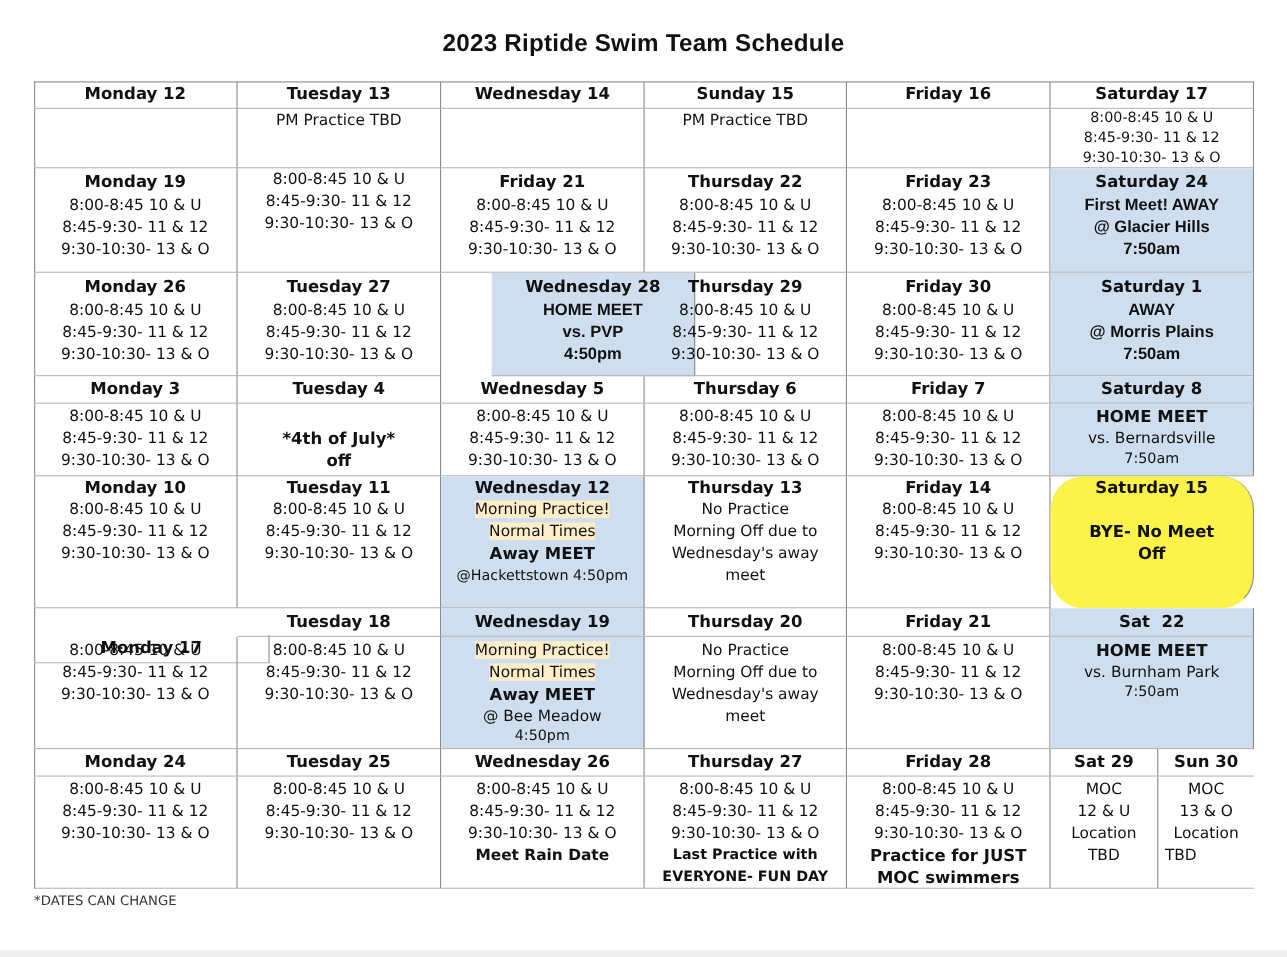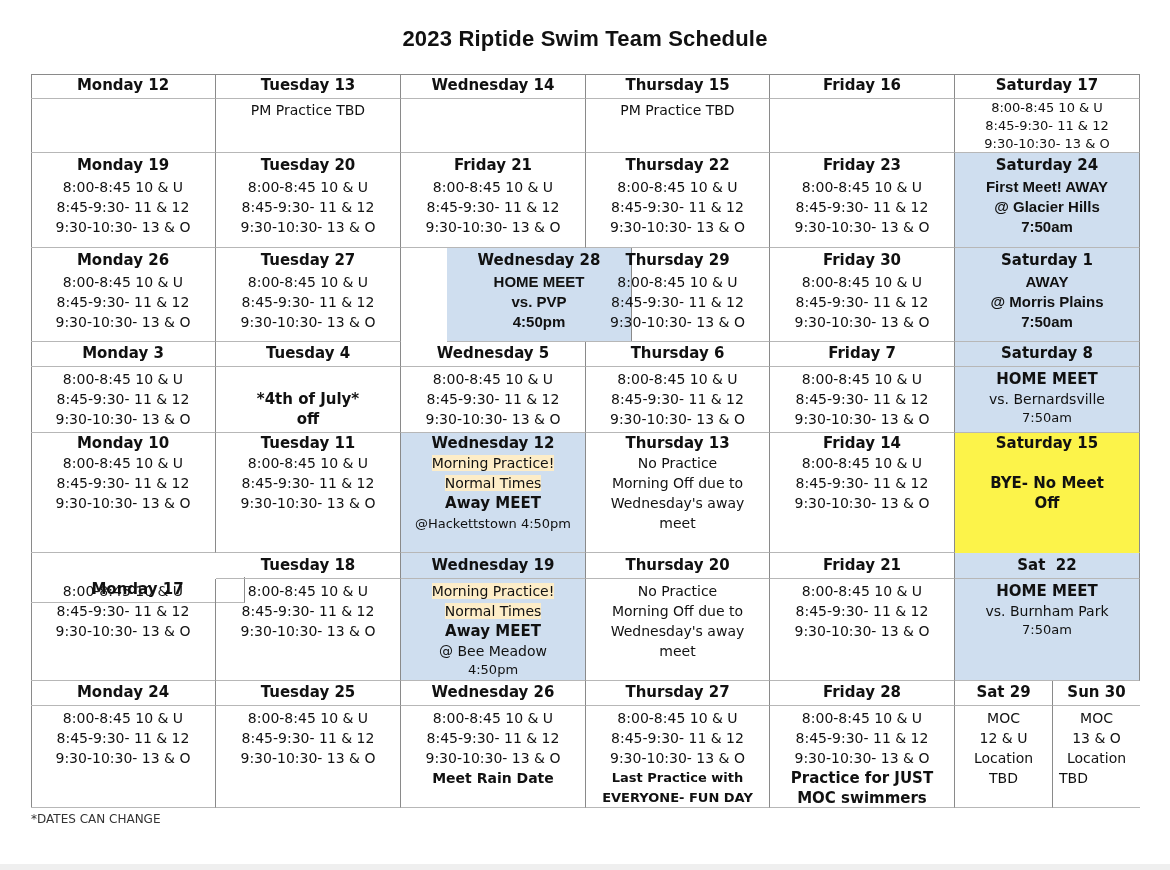--- a/index.html
+++ b/index.html
@@ -10,42 +10,42 @@
   .grid { position: absolute; left: 31px; top: 74px; width: 1109px; }
   .cell { position: absolute; box-sizing: border-box; text-align: center;
           border-right: 1px solid #8a8a8a; border-bottom: 1px solid #b7b7b7;
           font-size: 14px; line-height: 20px; overflow: hidden; }
   .grid-left { position: absolute; left: 31px; top: 74px; width: 1px; height: 734px; background: #8a8a8a; }
   .grid-top { position: absolute; left: 31px; top: 74px; width: 1109px; height: 1px; background: #8a8a8a; }
   .hdr { font-weight: bold; font-size: 15px; }
   .b { font-weight: bold; }
   .arial { font-family: "Liberation Sans", sans-serif; }
   .blue { background: #cfdeef; }
-  .yellow { background: #fcf34a; }
+  .yellow { background: #fcf34a; border-radius: 30px; }
   .hl { background: #fdedc8; }
   .sm { font-size: 13px; line-height: 18px; }
   .line { display: block; }
   .footer { position: absolute; left: 31px; top: 812px; font-size: 12px; color: #333;
             font-family: "DejaVu Sans", sans-serif; }
   .bottom-bar { position: absolute; left: 0; top: 864px; width: 1170px; height: 6px; background: #efefef; }
 </style>
 </head>
 <body>
 
 <div class="title">2023 Riptide Swim Team Schedule</div>
 
 <div class="grid-top"></div>
 <div class="grid-left"></div>
 
 <div class="grid">
 
   <div class="cell hdr" style="left:0;top:0;width:185px;height:25px;line-height:22px;">Monday 12</div>
   <div class="cell hdr" style="left:185px;top:0;width:185px;height:25px;line-height:22px;">Tuesday 13</div>
   <div class="cell hdr" style="left:370px;top:0;width:185px;height:25px;line-height:22px;">Wednesday 14</div>
-  <div class="cell hdr" style="left:555px;top:0;width:184px;height:25px;line-height:22px;">Thursday 15</div>
+  <div class="cell hdr" style="left:555px;top:0;width:184px;height:25px;line-height:22px;">Sunday 15</div>
   <div class="cell hdr" style="left:739px;top:0;width:185px;height:25px;line-height:22px;">Friday 16</div>
   <div class="cell hdr" style="left:924px;top:0;width:185px;height:25px;line-height:22px;">Saturday 17</div>
 
   <div class="cell" style="left:0;top:25px;width:185px;height:54px;"></div>
   <div class="cell" style="left:185px;top:25px;width:185px;height:54px;padding-top:1px;">
     <span class="line">PM Practice TBD</span>
   </div>
   <div class="cell" style="left:370px;top:25px;width:185px;height:54px;"></div>
   <div class="cell" style="left:555px;top:25px;width:184px;height:54px;padding-top:1px;">
     <span class="line">PM Practice TBD</span>
@@ -57,21 +57,20 @@
     <span class="line">9:30-10:30- 13 &amp; O</span>
   </div>
 
   <div class="cell" style="left:0;top:79px;width:185px;height:95px;">
     <span class="line hdr" style="line-height:24px;">Monday 19</span>
     <span class="line">8:00-8:45 10 &amp; U</span>
     <span class="line">8:45-9:30- 11 &amp; 12</span>
     <span class="line">9:30-10:30- 13 &amp; O</span>
   </div>
   <div class="cell" style="left:185px;top:79px;width:185px;height:95px;">
-    <span class="line hdr" style="line-height:24px;">Tuesday 20</span>
     <span class="line">8:00-8:45 10 &amp; U</span>
     <span class="line">8:45-9:30- 11 &amp; 12</span>
     <span class="line">9:30-10:30- 13 &amp; O</span>
   </div>
   <div class="cell" style="left:370px;top:79px;width:185px;height:95px;">
     <span class="line hdr" style="line-height:24px;">Friday 21</span>
     <span class="line">8:00-8:45 10 &amp; U</span>
     <span class="line">8:45-9:30- 11 &amp; 12</span>
     <span class="line">9:30-10:30- 13 &amp; O</span>
   </div>

